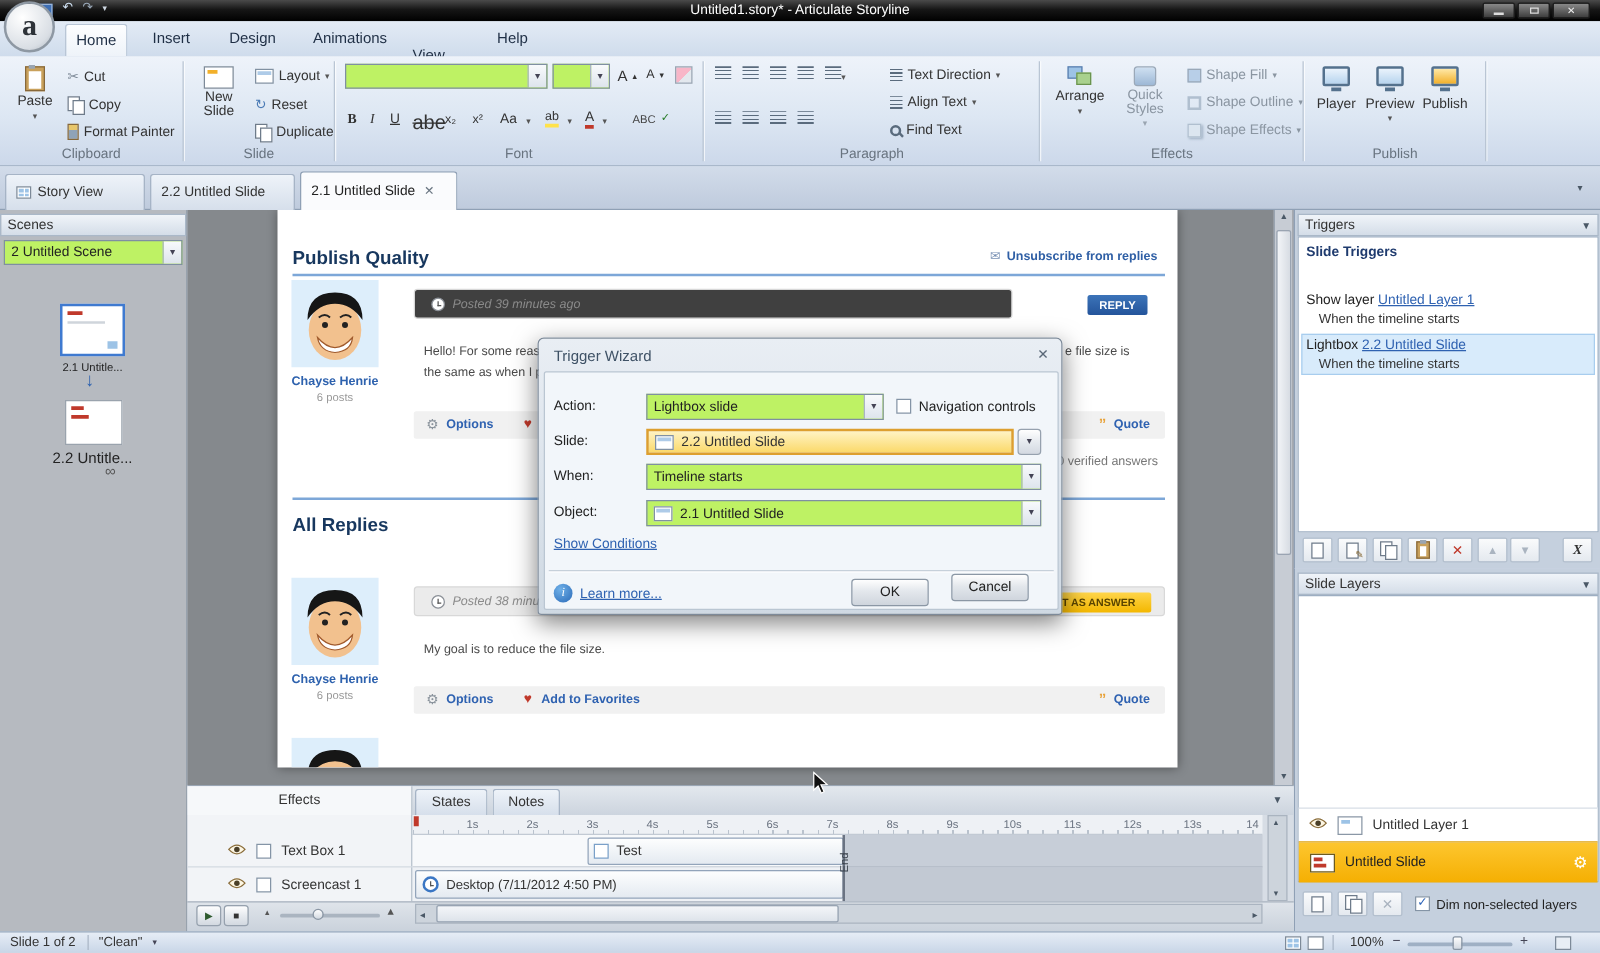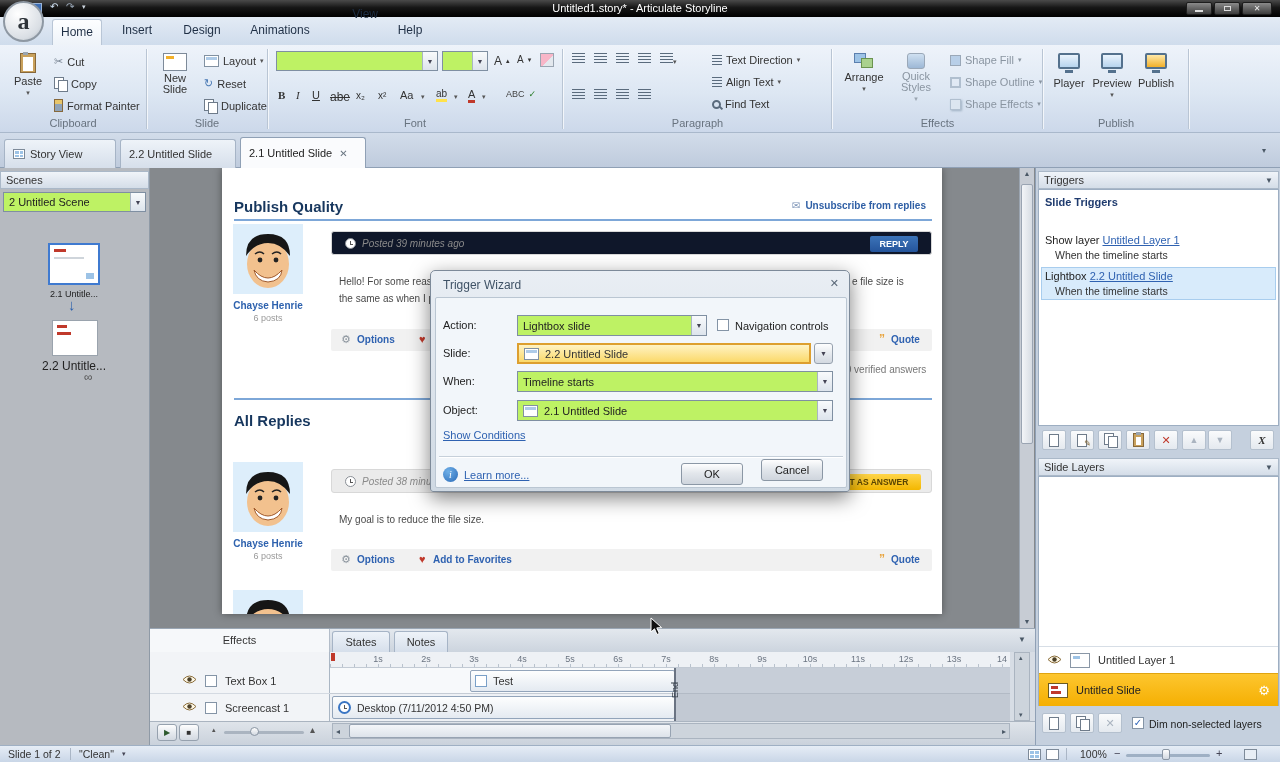--- a/index.html
+++ b/index.html
@@ -61,21 +61,21 @@
     </div>
   <div class="ab winbtn" style="left:1242px;top:2px;width:30px">✕</div>
 </div>
 
 <div class="ab" style="left:0;top:17px;width:1280px;height:28px;background:linear-gradient(#e3ebf5,#cfdcec)"></div>
 <div class="ab" style="left:3px;top:1px;width:41px;height:41px;border-radius:50%;background:radial-gradient(circle at 35% 30%,#fff,#d9dee4 70%,#aab2bb);border:2px solid #8e98a3;z-index:9;display:flex;align-items:center;justify-content:center;font-family:'Liberation Serif',serif;font-weight:bold;font-size:24px;color:#2d3238">a</div>
 <div class="ab" style="left:52px;top:19px;width:50px;height:26px;background:linear-gradient(#fdfeff,#eef3f9);border:1px solid #b9c6d6;border-bottom:none;border-radius:3px 3px 0 0;text-align:center;line-height:25px;font-size:12px;color:#1f2f45">Home</div>
 <div class="ab" style="left:112px;top:23px;width:50px;text-align:center;font-size:12px;color:#1f2f45">Insert</div>
 <div class="ab" style="left:176px;top:23px;width:52px;text-align:center;font-size:12px;color:#1f2f45">Design</div>
 <div class="ab" style="left:242px;top:23px;width:76px;text-align:center;font-size:12px;color:#1f2f45">Animations</div>
-<div class="ab" style="left:330px;top:7px;width:48px;text-align:right;font-size:12px;color:#1f2f45">View</div>
+<div class="ab" style="left:330px;top:37px;width:48px;text-align:left;font-size:12px;color:#1f2f45">View</div>
 <div class="ab" style="left:386px;top:23px;width:48px;text-align:center;font-size:12px;color:#1f2f45">Help</div>
 
 <div class="ab" style="left:0;top:45px;width:1280px;height:88px;background:linear-gradient(180deg,#eef3fa,#dde7f3 55%,#ccd8ea);border-bottom:1px solid #a9b8cb">
 
   <div class="bigbtn" style="left:8px;top:4px;width:40px;height:76px">
     <span class="ic-clip" style="width:16px;height:20px"></span>
     <span>Paste</span>
     <span style="font-size:7px;color:#555">▾</span>
   </div>
   <div class="rsm" style="left:54px;top:10px">
@@ -124,21 +124,21 @@
   <div class="ab combo" style="left:442px;top:6px;width:46px;height:20px">
       <span class="cval"></span>
       <span class="carrow">▼</span>
     </div>
   <div class="rsm" style="left:494px;top:9px;font-size:12px;color:#333">A<span style="font-size:7px">▴</span></div>
   <div class="rsm" style="left:517px;top:9px;font-size:10px;color:#333">A<span style="font-size:7px">▾</span></div>
   <div class="ab" style="left:540px;top:8px;width:14px;height:14px;background:linear-gradient(135deg,#f8b6c8 55%,#e3e8ee 55%);border:1px solid #9aa5b2"></div>
   <div class="rsm" style="left:278px;top:44px;font-family:'Liberation Serif',serif;font-weight:bold">B</div>
   <div class="rsm" style="left:296px;top:44px;font-family:'Liberation Serif',serif;font-style:italic">I</div>
   <div class="rsm" style="left:312px;top:44px;text-decoration:underline">U</div>
-  <div class="rsm" style="left:330px;top:45px;font-size:12px;text-decoration:line-through">abe</div>
+  <div class="rsm" style="left:330px;top:45px;font-size:16px;text-decoration:line-through">abe</div>
   <div class="rsm" style="left:356px;top:45px;font-size:10px">x₂</div>
   <div class="rsm" style="left:378px;top:45px;font-size:10px">x²</div>
   <div class="rsm" style="left:400px;top:44px">Aa</div>
   <span class="ab" style="left:421px;top:48px;font-size:7px;color:#555">▾</span>
   <div class="rsm" style="left:436px;top:43px;font-size:10px;border-bottom:3px solid #ffe24a">ab</div>
   <span class="ab" style="left:454px;top:48px;font-size:7px;color:#555">▾</span>
   <div class="rsm" style="left:468px;top:43px;border-bottom:3px solid #c0392b">A</div>
   <span class="ab" style="left:482px;top:48px;font-size:7px;color:#555">▾</span>
   <div class="rsm" style="left:506px;top:44px;font-size:9px;color:#444">
       <span>ABC</span>
@@ -269,21 +269,21 @@
 <div class="ab" style="left:150px;top:168px;width:885px;height:460px;background:#85898d;overflow:hidden">
 
   <div class="ab" style="left:72px;top:0;width:720px;height:446px;background:#fff;box-shadow:0 0 8px rgba(0,0,0,.4);overflow:hidden">
     <div class="ab" style="left:12px;top:30px;font-size:15px;font-weight:bold;color:#17375e">Publish Quality</div>
     <div class="ab fx" style="left:570px;top:32px;gap:5px;color:#2f5fa5;font-weight:bold;font-size:10px">
         <span style="color:#7a92b5">✉</span>
         <span>Unsubscribe from replies</span>
       </div>
     <div class="ab" style="left:12px;top:51px;width:698px;height:2px;background:#7da7d8"></div>
 
-    <div class="ab" style="left:109px;top:63px;width:601px;height:24px;background:#0f172a;border:1px solid #d8d8d8;border-radius:3px">
+    <div class="ab" style="left:109px;top:63px;width:479px;height:24px;background:#404040;border:1px solid #d8d8d8;border-radius:3px">
       <span class="ic-clock ab" style="left:13px;top:6px"></span>
       <span class="ab" style="left:30px;top:6px;font-style:italic;color:#8a8a8a;font-size:10px">Posted 39 minutes ago</span>
       <span class="ab" style="left:538px;top:4px;width:48px;height:16px;background:linear-gradient(#3c74b9,#24549b);border-radius:2px;color:#fff;font-size:9px;font-weight:bold;text-align:center;line-height:16px">REPLY</span>
     </div>
     <div class="ab" style="left:11px;top:56px;width:70px;height:70px">
       <svg width="70" height="70" viewBox="0 0 70 70">
           <rect width="70" height="70" fill="#ddeefb"></rect>
           <ellipse cx="35" cy="40" rx="21" ry="24" fill="#f2c18e"></ellipse>
           <path d="M13 32 Q13 10 35 10 Q57 10 57 32 Q48 19 35 19 Q22 19 13 32Z" fill="#161616"></path>
           <circle cx="27" cy="36" r="2.4" fill="#222"></circle>

